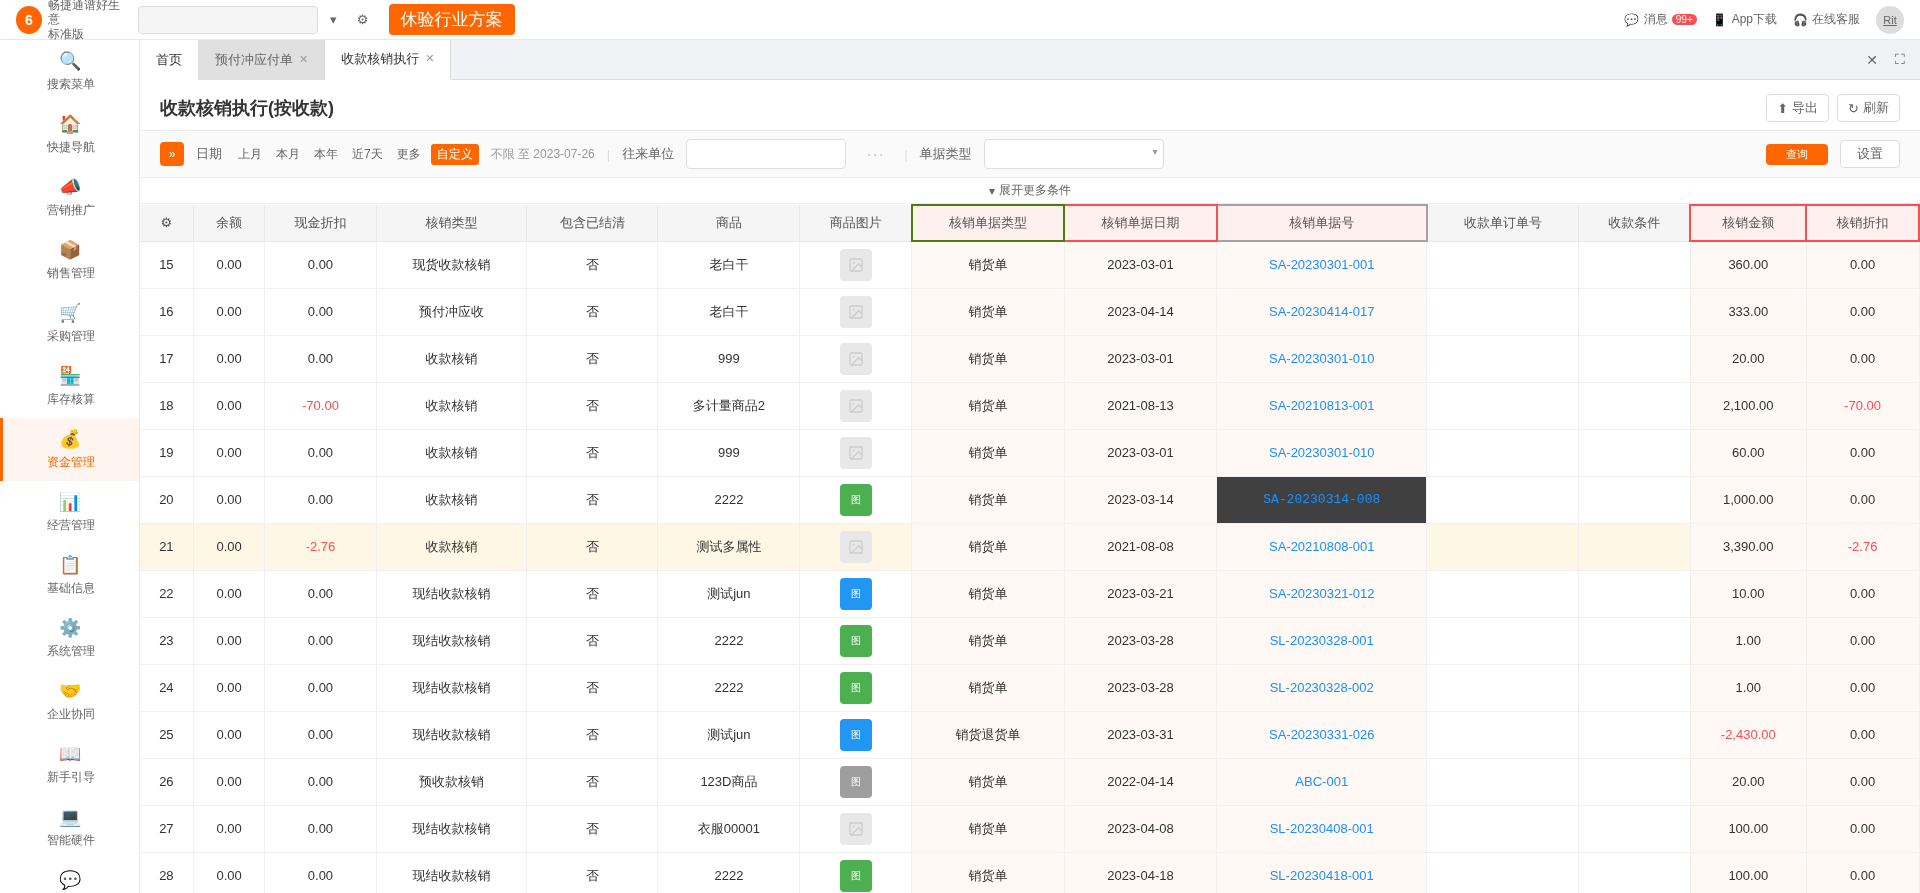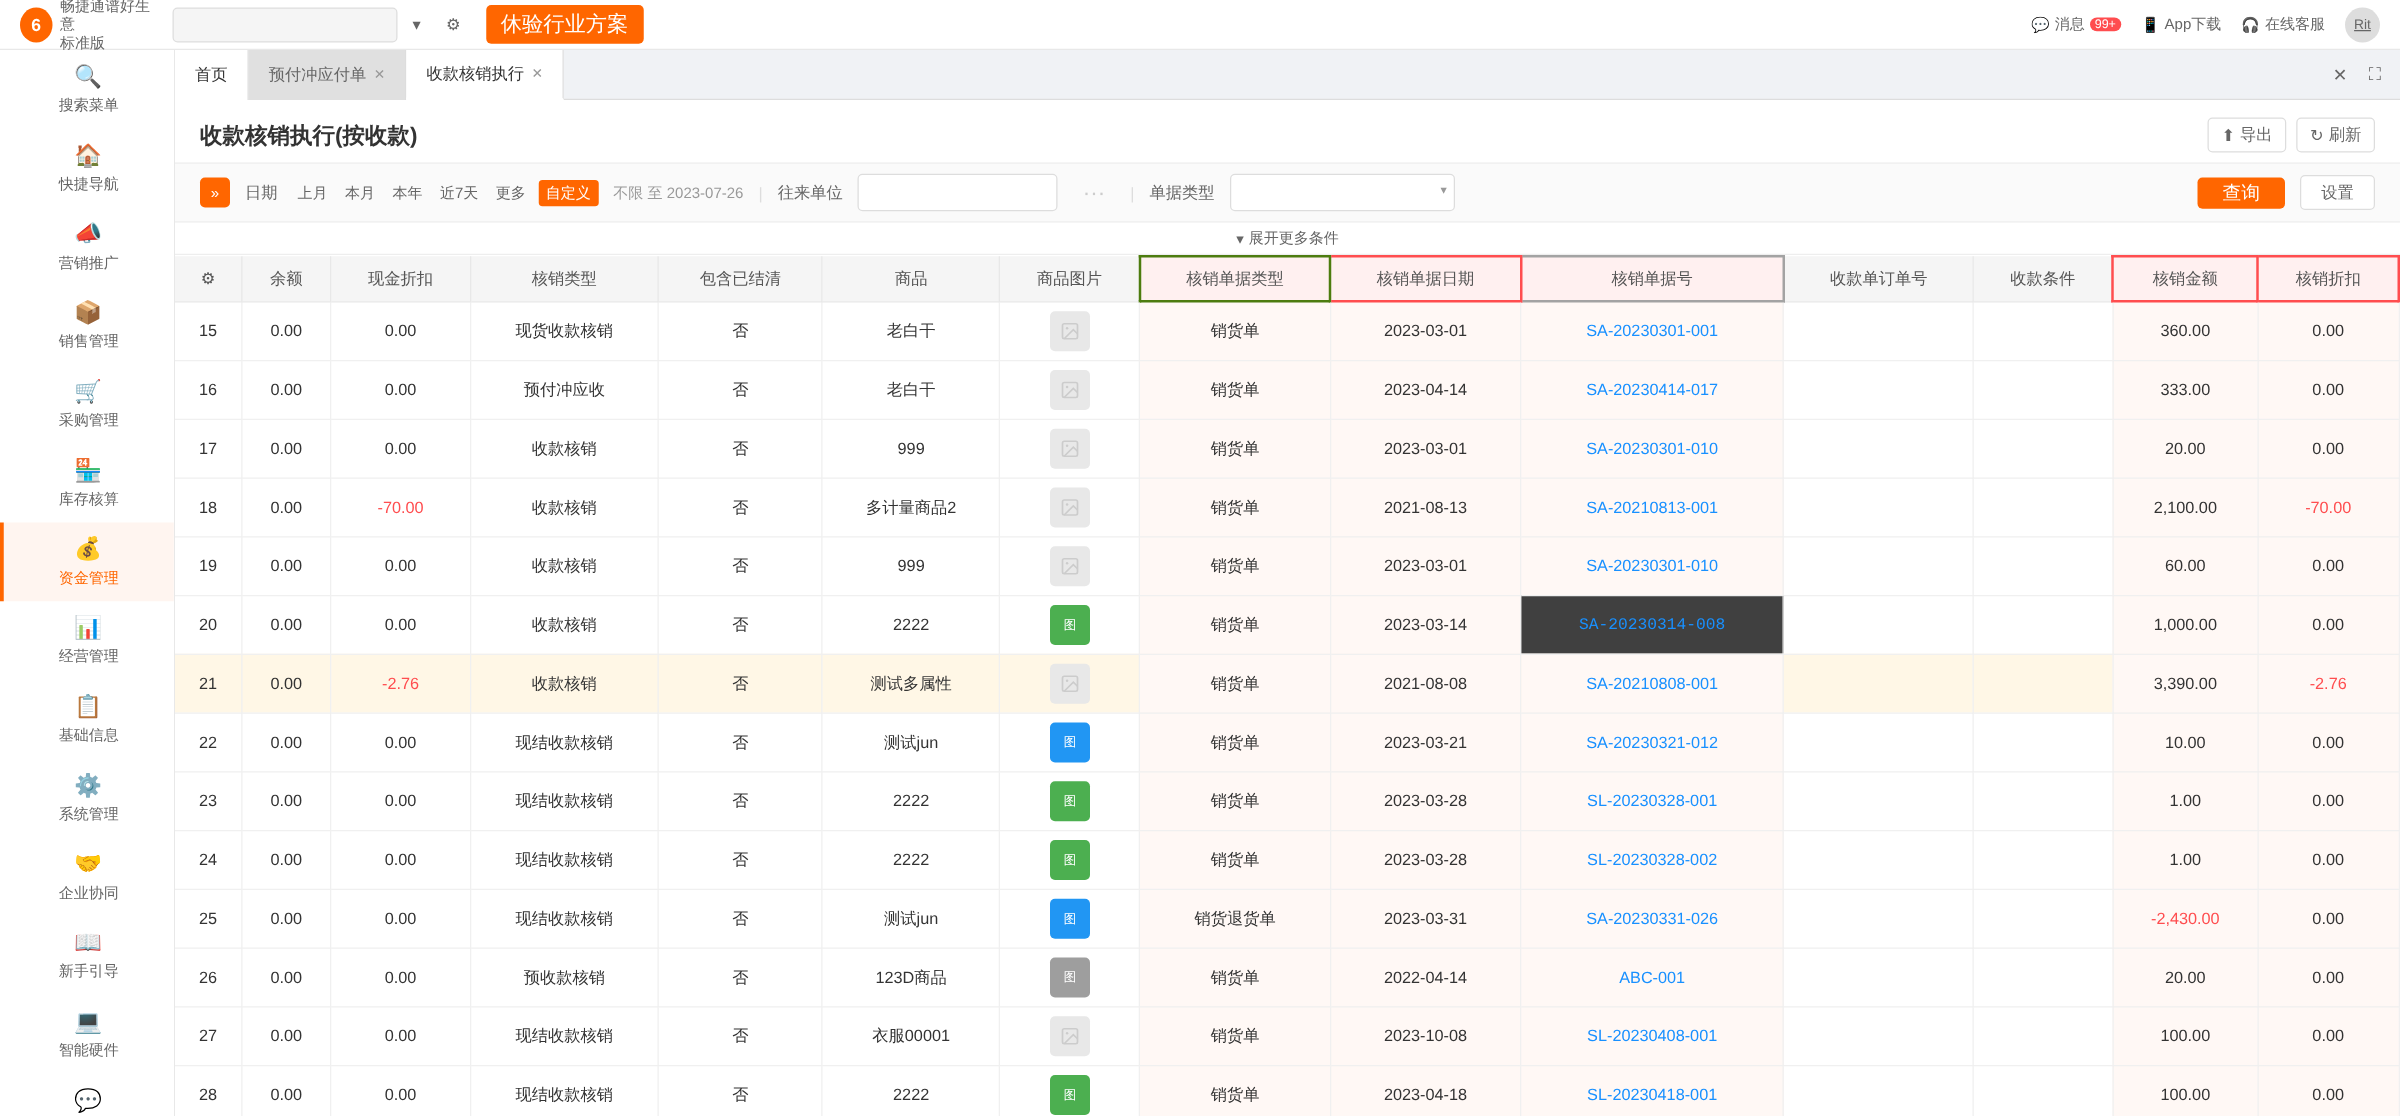--- a/index.html
+++ b/index.html
@@ -55,21 +55,21 @@
     .filter-row { display: flex; align-items: center; gap: 12px; flex-wrap: wrap; }
     .filter-expand-btn { width: 24px; height: 24px; background: #ff6600; color: white; border: none; border-radius: 4px; cursor: pointer; display: flex; align-items: center; justify-content: center; font-size: 12px; }
     .filter-label { font-size: 13px; color: #666; }
     .filter-date-options { display: flex; gap: 6px; align-items: center; }
     .date-btn { font-size: 12px; color: #666; cursor: pointer; padding: 2px 4px; }
     .date-custom { background: #ff6600; color: white; border: none; border-radius: 3px; padding: 2px 6px; font-size: 12px; cursor: pointer; }
     .filter-divider { color: #ddd; }
     .filter-input { width: 160px; height: 30px; border: 1px solid #ddd; border-radius: 4px; padding: 0 8px; font-size: 12px; color: #999; }
     .filter-dots { color: #ccc; font-size: 18px; padding: 0 8px; }
     .filter-select { width: 180px; height: 30px; border: 1px solid #ddd; border-radius: 4px; padding: 0 8px; font-size: 12px; color: #999; appearance: none; background: #fff; }
-    .btn-query { background: #ff6600; color: white; border: none; border-radius: 4px; padding: 3px 20px; font-size: 15px; cursor: pointer; margin-left: auto; }
+    .btn-query { background: #ff6600; color: white; border: none; border-radius: 4px; padding: 3px 20px; font-size: 11px; cursor: pointer; margin-left: auto; }
     .btn-settings { background: #fff; color: #666; border: 1px solid #ddd; border-radius: 4px; padding: 4px 16px; font-size: 13px; cursor: pointer; }
 
     
     .expand-more { display: flex; justify-content: center; padding: 4px 0; border-bottom: 1px solid #eee; }
     .expand-more-btn { display: flex; align-items: center; gap: 4px; color: #666; font-size: 12px; cursor: pointer; background: none; border: none; }
 
     
     .table-container { flex: 1; overflow: auto; padding: 0; }
     table { width: 100%; border-collapse: collapse; min-width: 1600px; }
     thead tr { background: #f5f5f5; }
@@ -512,21 +512,21 @@
                 <td>否</td>
                 <td>衣服00001</td>
                 <td><div class="img-small" style="display: inline-flex; width: 32px; height: 32px; align-items: center; justify-content: center; border-radius: 4px; background: rgb(232, 232, 232);">
                     <svg width="16" height="16" viewBox="0 0 24 24" fill="none">
                       <rect x="3" y="3" width="18" height="18" rx="2" stroke="#ccc" stroke-width="2"></rect>
                       <circle cx="8.5" cy="8.5" r="1.5" fill="#ccc"></circle>
                       <path d="M21 15L16 10L5 21" stroke="#ccc" stroke-width="2"></path>
                     </svg>
                   </div></td>
                 <td style="background: rgb(255, 248, 245);">销货单</td>
-                <td style="background: rgb(255, 248, 245);">2023-10-08</td>
+                <td style="background: rgb(255, 248, 245);">2023-04-08</td>
                 <td style="background: rgb(255, 248, 245);"><a class="text-link" href="#">SL-20230408-001</a></td>
                 <td></td>
                 <td></td>
                 <td style="background: rgb(255, 248, 245);">100.00</td>
                 <td style="background: rgb(255, 248, 245);">0.00</td>
               </tr>
               <tr>
                 <td>28</td>
                 <td>0.00</td>
                 <td>0.00</td>

